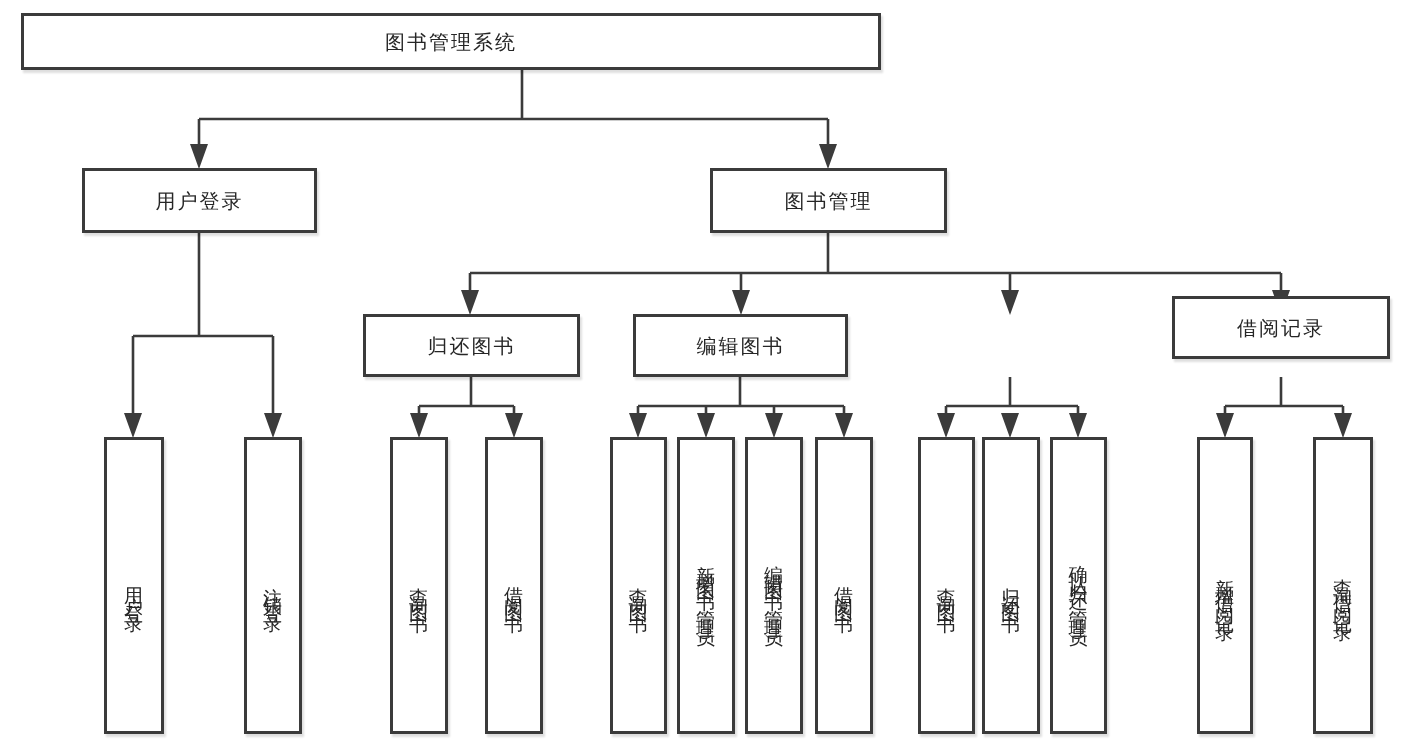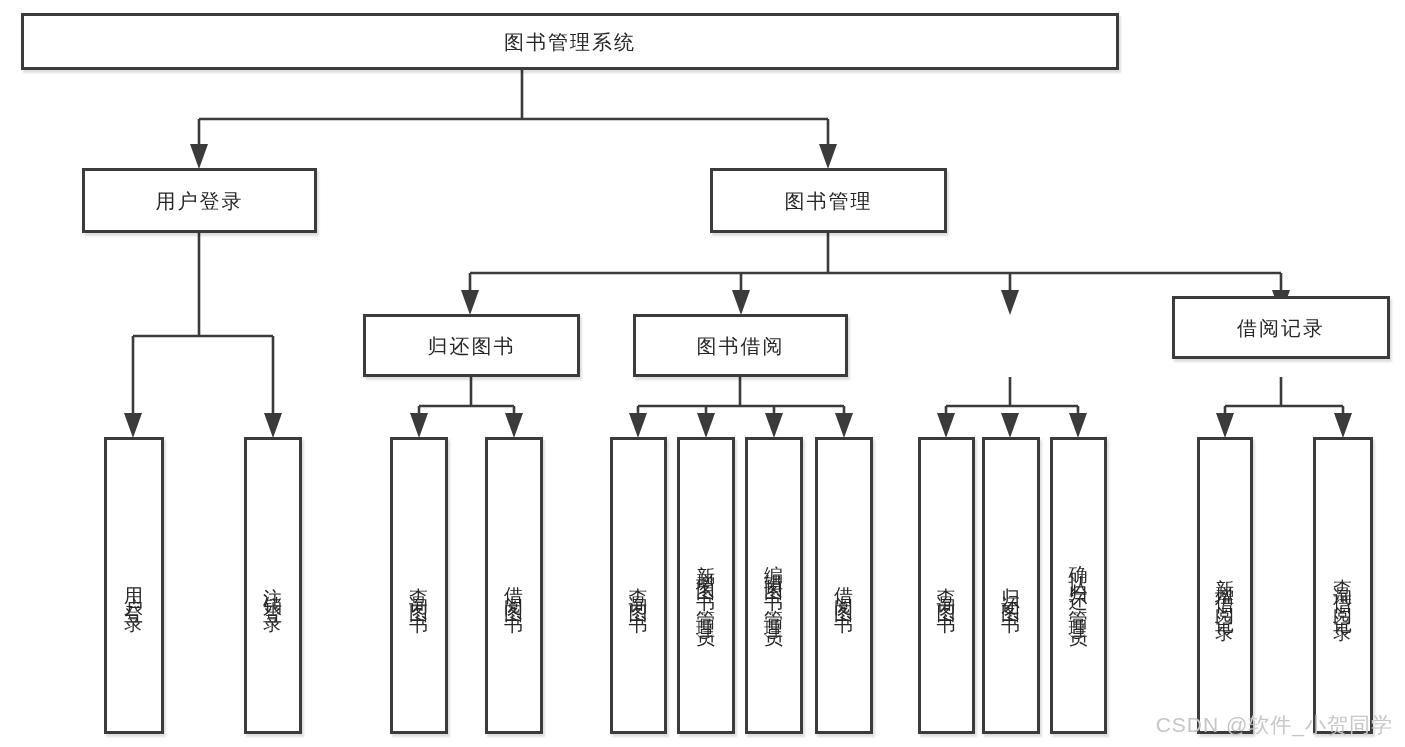--- a/index.html
+++ b/index.html
@@ -70,36 +70,36 @@
     <path class="head" d="
       M199 169L190 144H208Z M828 169L819 144H837Z
       M133 438L124 413H142Z M273 438L264 413H282Z
       M470 315L461 290H479Z M741 315L732 290H750Z M1010 315L1001 290H1019Z M1281 315L1272 290H1290Z
       M419 438L410 413H428Z M514 438L505 413H523Z
       M638 438L629 413H647Z M706 438L697 413H715Z M774 438L765 413H783Z M844 438L835 413H853Z
       M946 438L937 413H955Z M1010 438L1001 413H1019Z M1078 438L1069 413H1087Z
       M1225 438L1216 413H1234Z M1343 438L1334 413H1352Z"></path>
   </svg>
 
-  <div class="node" style="left:21px;top:13px;width:1098px;height:57px">
+  <div class="node" style="left:21px;top:13px;width:860px;height:57px">
     <span>图书管理系统</span>
   </div>
 
   <div class="node" style="left:82px;top:168px;width:235px;height:65px">
     <span>用户登录</span>
   </div>
   <div class="node" style="left:710px;top:168px;width:237px;height:65px">
     <span>图书管理</span>
   </div>
 
   <div class="node" style="left:363px;top:314px;width:217px;height:63px">
     <span>归还图书</span>
   </div>
   <div class="node" style="left:633px;top:314px;width:215px;height:63px">
-    <span>图书借阅</span>
+    <span>编辑图书</span>
   </div>
   <div class="node" style="left:1172px;top:296px;width:218px;height:63px">
     <span>借阅记录</span>
   </div>
 
   <div class="node v" style="left:104px;top:437px;width:60px;height:297px">
     <span>用户登录</span>
   </div>
   <div class="node v" style="left:244px;top:437px;width:58px;height:297px">
     <span>注销登录</span>
@@ -135,14 +135,13 @@
     <span>确认归还（管理员）</span>
   </div>
 
   <div class="node v" style="left:1197px;top:437px;width:56px;height:297px">
     <span>新增借阅记录</span>
   </div>
   <div class="node v" style="left:1313px;top:437px;width:60px;height:297px">
     <span>查询借阅记录</span>
   </div>
 
-  <div class="watermark">CSDN @软件_小贺同学</div>
 </div>
 
 </body></html>

